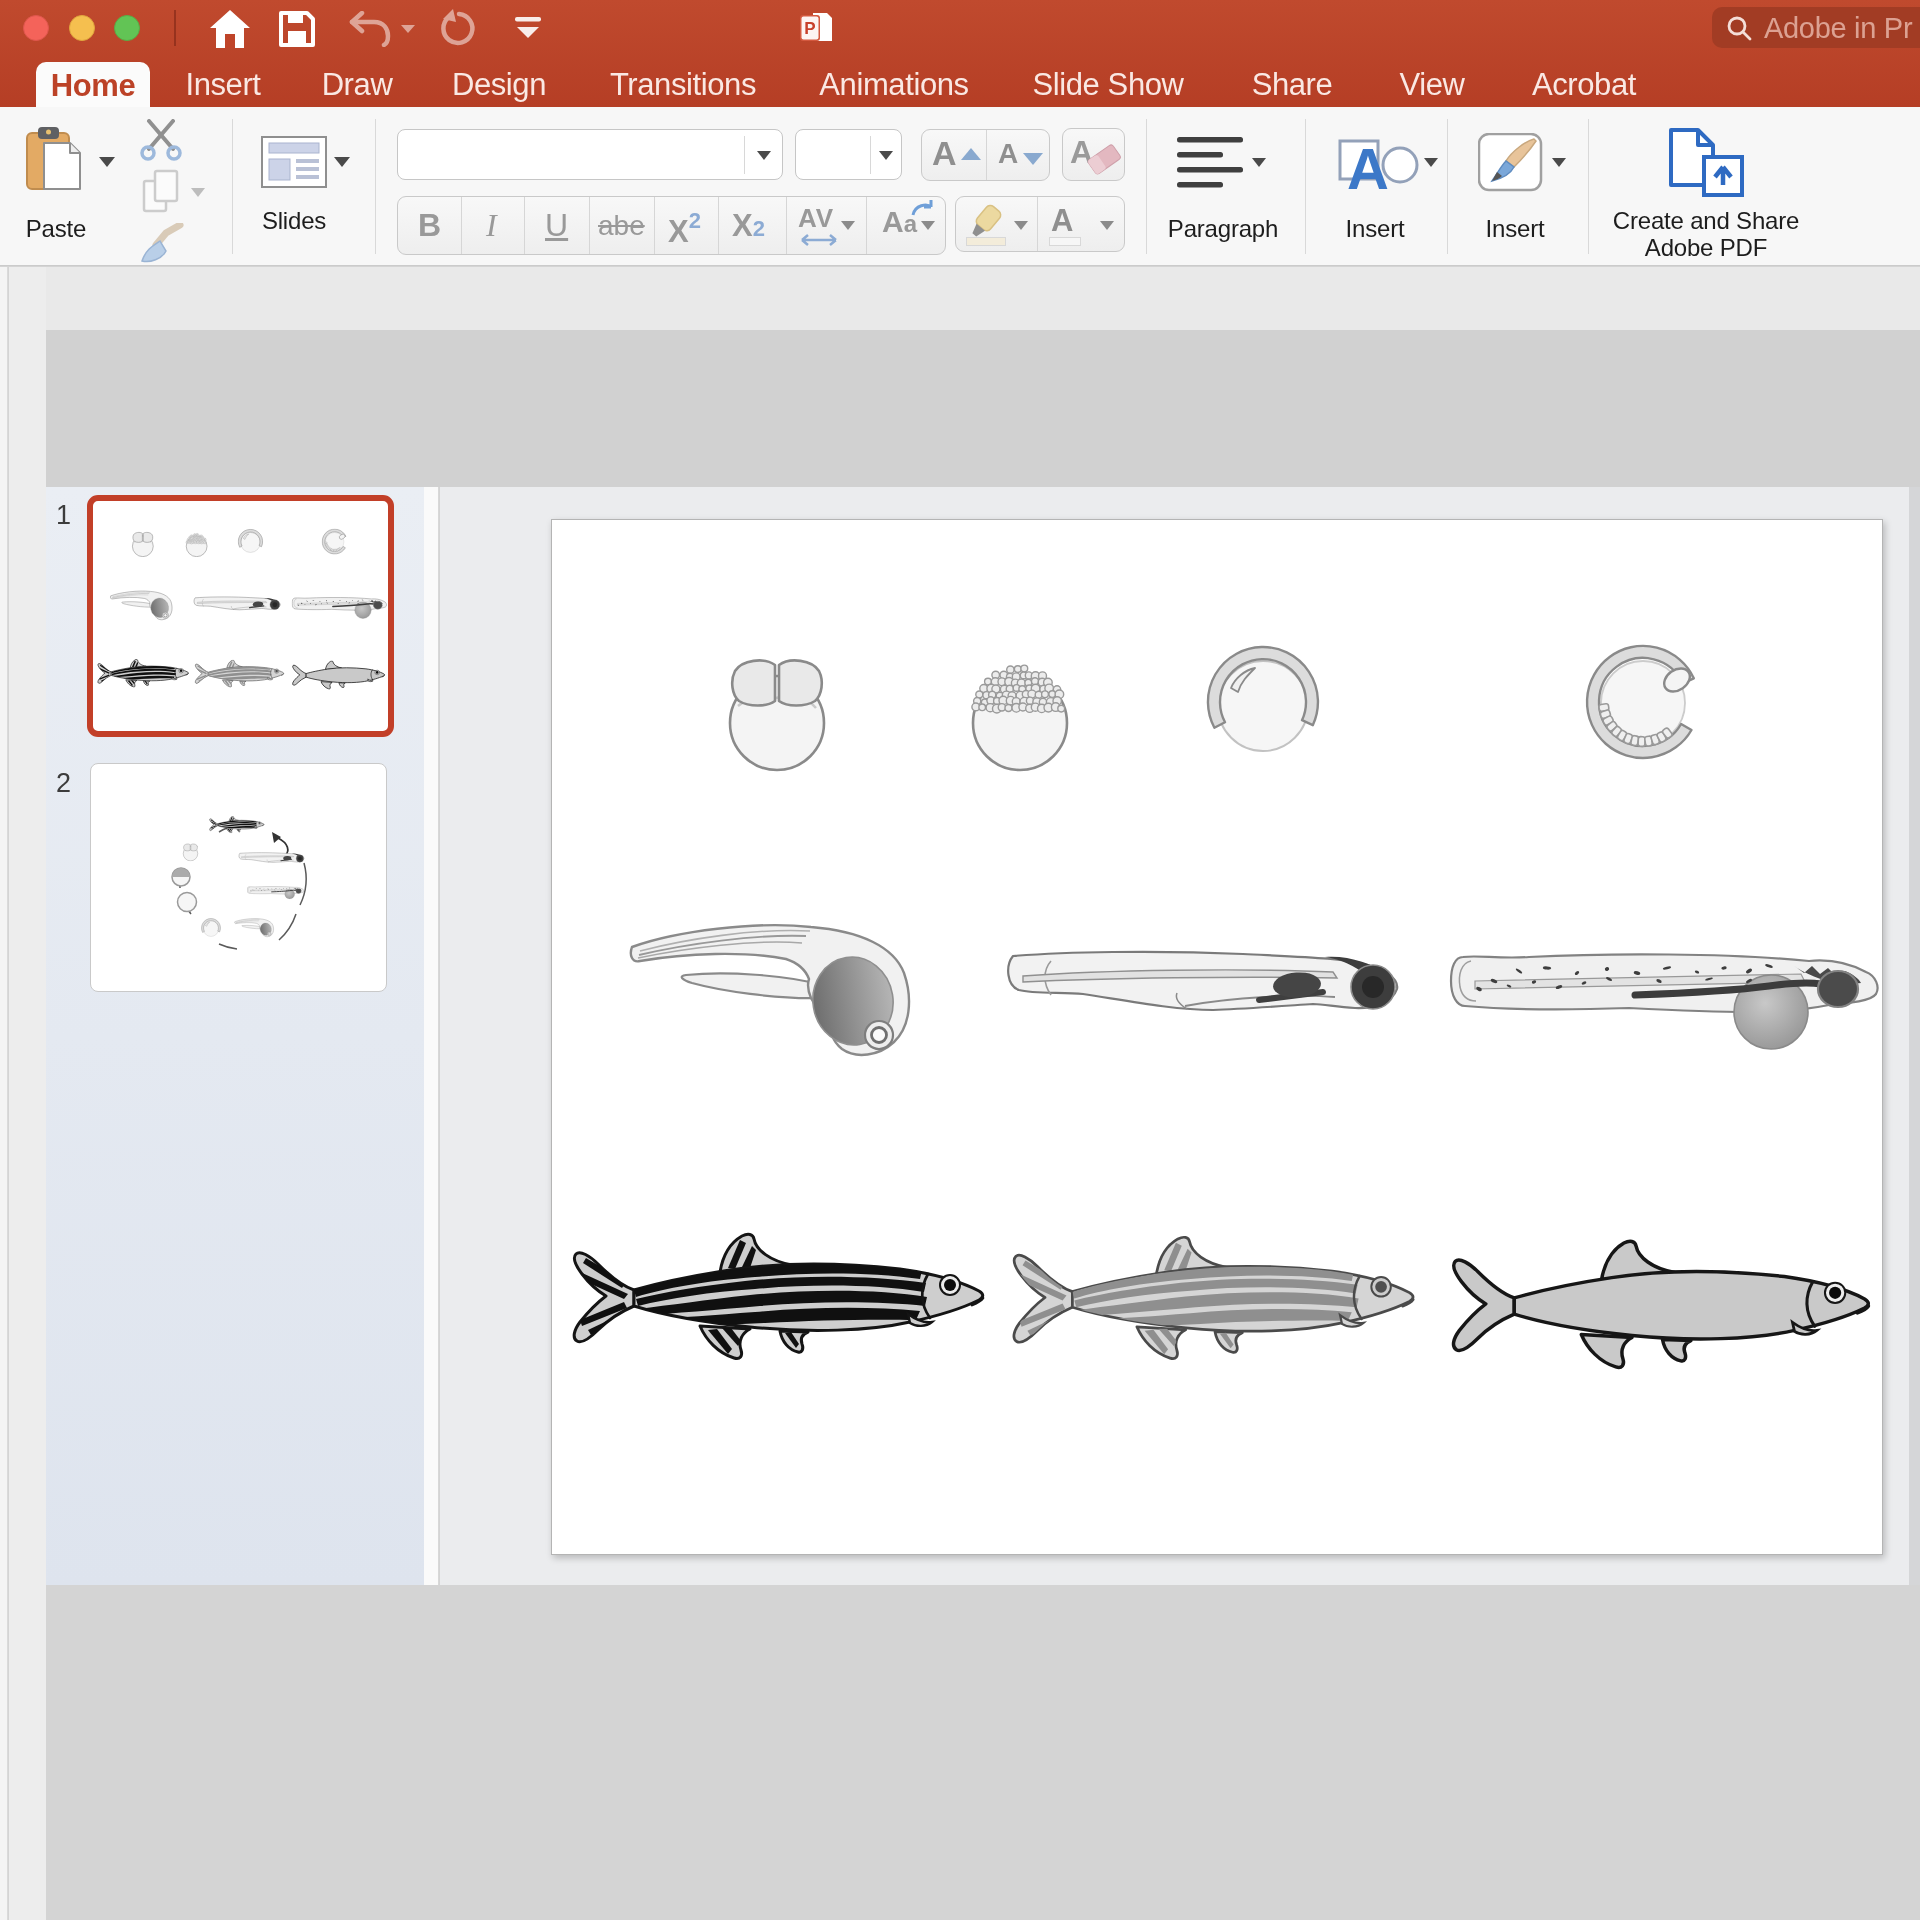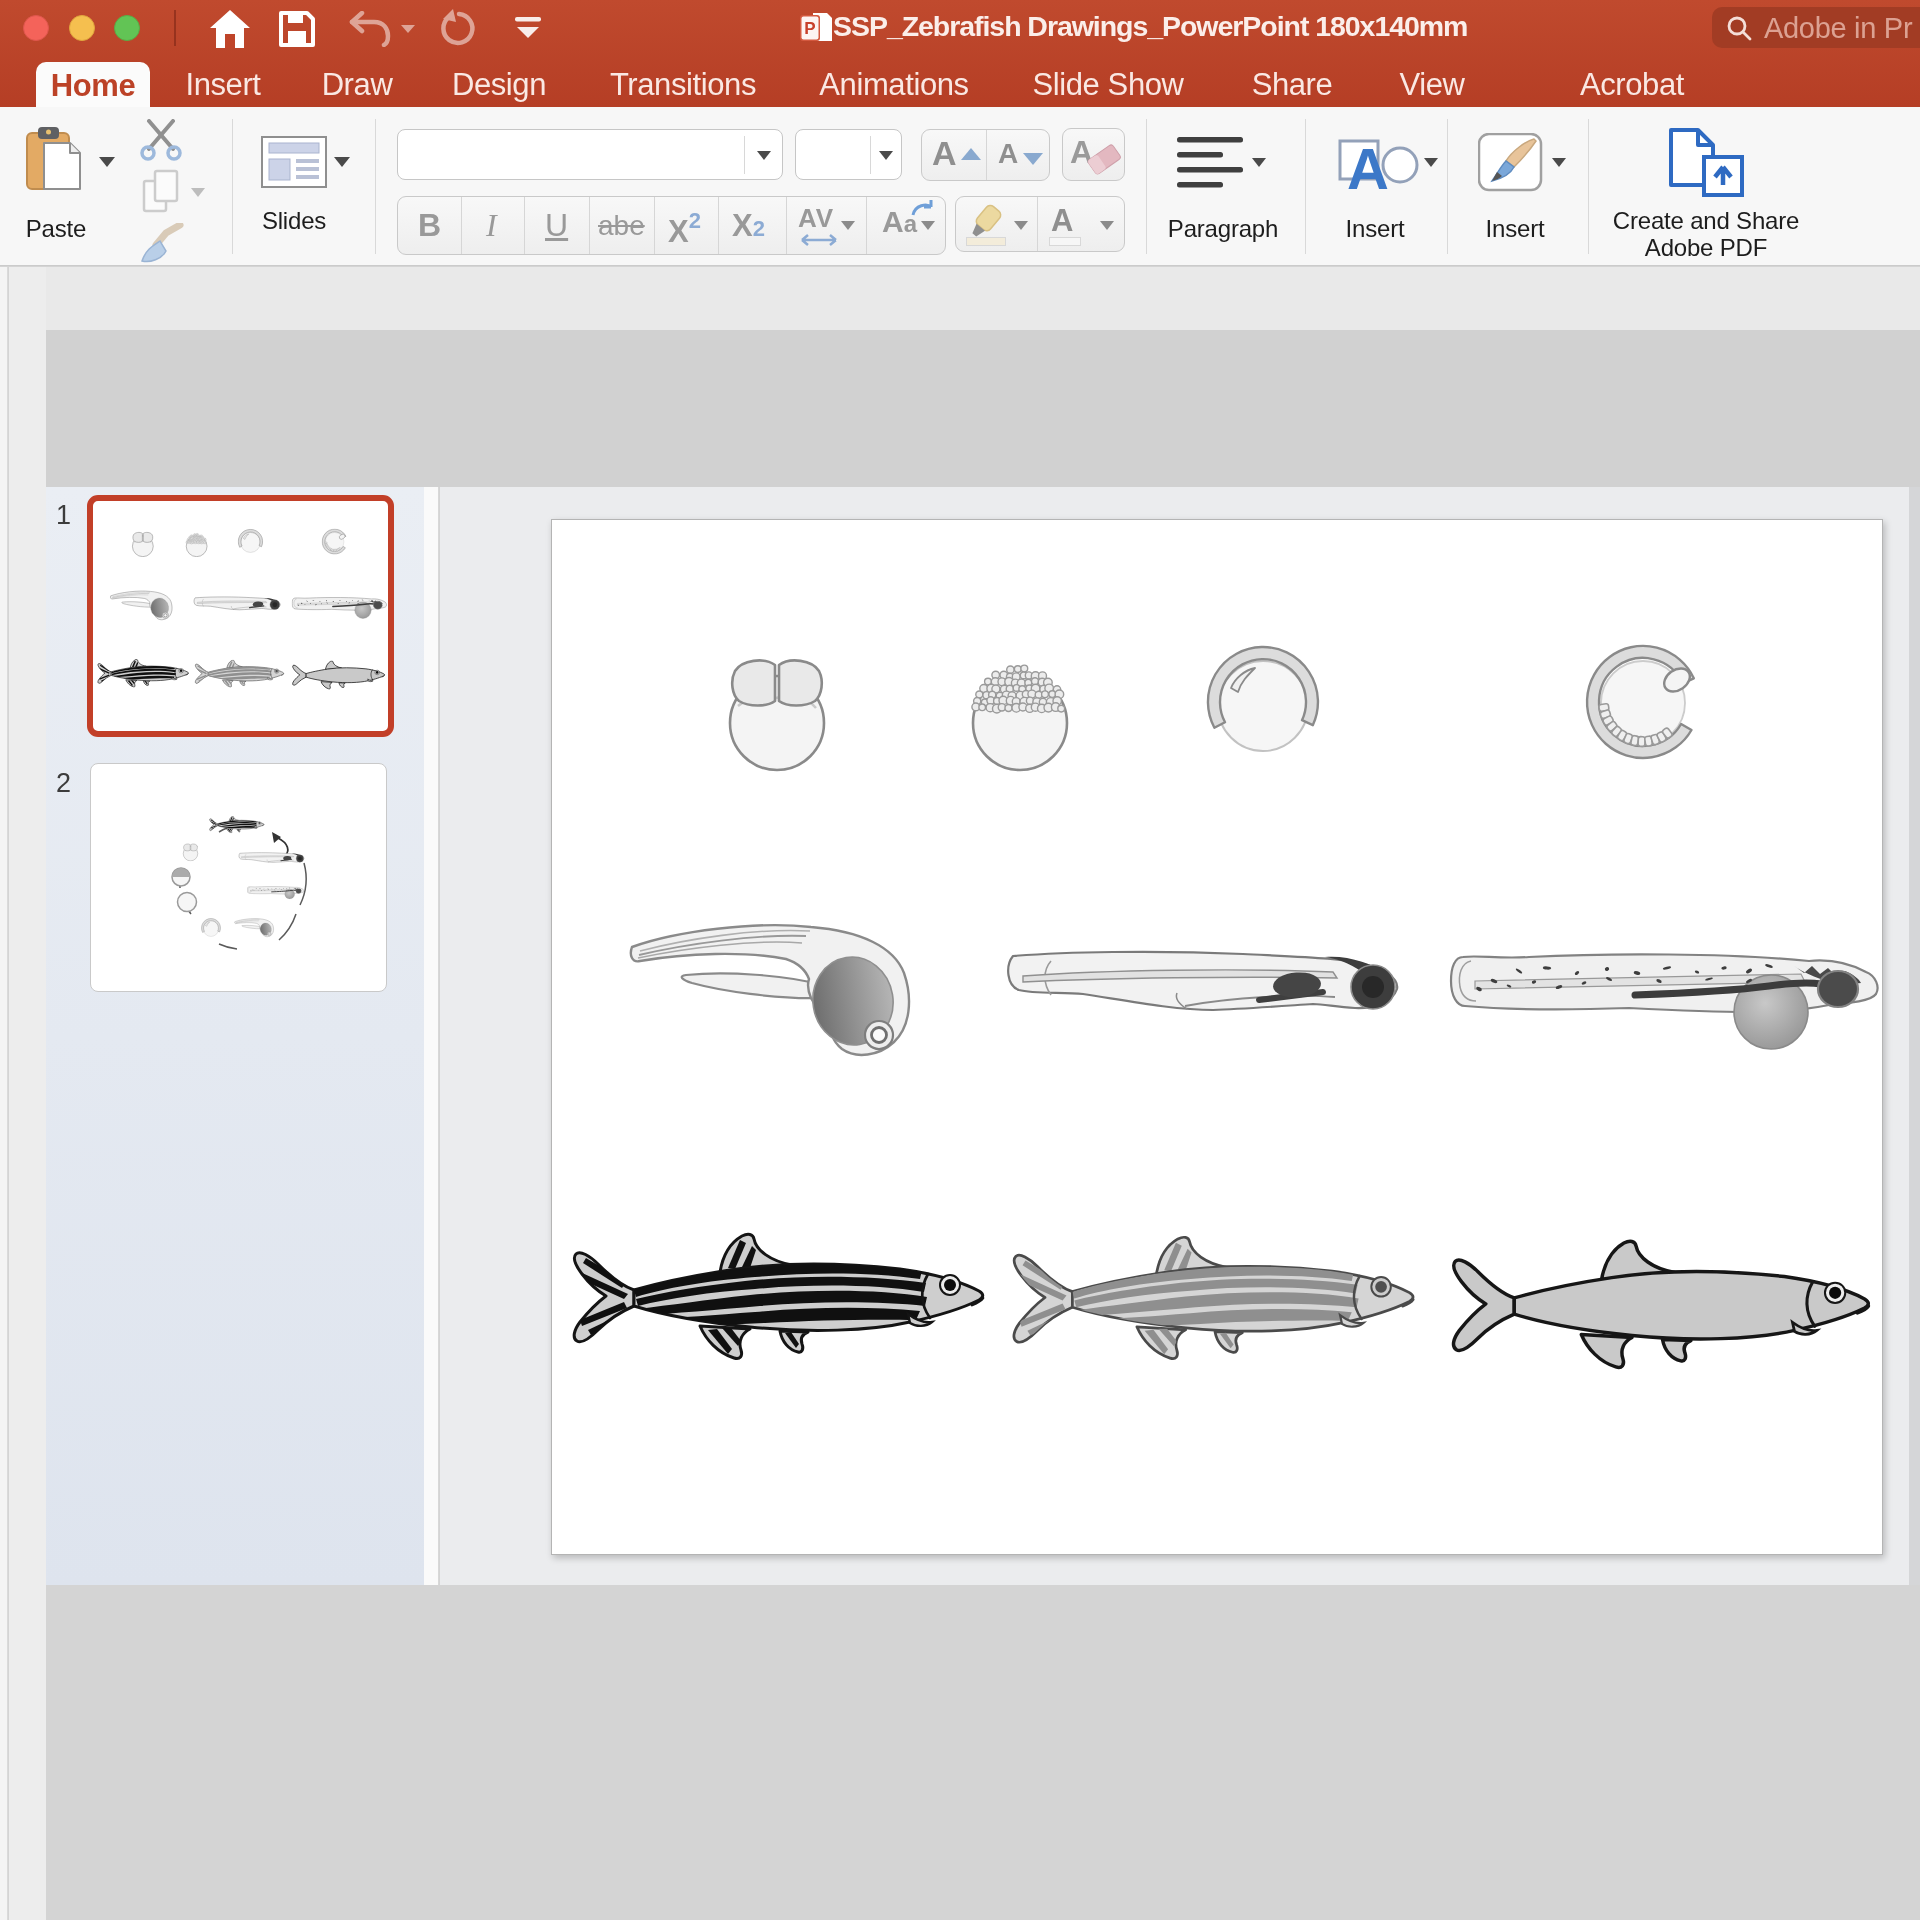--- a/index.html
+++ b/index.html
@@ -60,38 +60,37 @@
   <svg class="abs" style="left:514px;top:17px;opacity:.9" width="28" height="24" viewBox="0 0 28 24">
     <rect x="1" y="0" width="26" height="4.5" rx="2" fill="#fff"></rect>
     <path d="M3 10 L25 10 L14 21 Z" fill="#fff"></path>
   </svg>
   <svg class="abs" style="left:799px;top:12px" width="34" height="32" viewBox="0 0 34 32">
     <path d="M14 1 H28 L33 6 V29 H14 Z" fill="#fff"></path>
     <rect x="1" y="3" width="20" height="26" rx="3" fill="#d4593f"></rect>
     <rect x="2.5" y="4.5" width="17" height="23" rx="2" fill="#fdf4f2"></rect>
     <text x="11" y="22" font-size="17" font-weight="bold" fill="#c8402b" text-anchor="middle">P</text>
   </svg>
-  <div class="abs" style="left:833px;top:10px;width:640px;font-size:28.5px;font-weight:bold;color:#fbeeea;letter-spacing:-1.05px;white-space:nowrap">SSP_Zebrafish Drawings_PowerPoint 180x140mm</div>
   <div class="abs" style="left:1712px;top:7px;width:210px;height:41px;background:#a23c24;border-radius:10px 0 0 10px">
     <svg class="abs" style="left:14px;top:8px" width="26" height="26" viewBox="0 0 26 26">
       <circle cx="11" cy="11" r="8" fill="none" stroke="#f4ded8" stroke-width="2.8"></circle>
       <path d="M17 17 L24 24" stroke="#f4ded8" stroke-width="2.8" stroke-linecap="round"></path>
     </svg>
     <div class="abs" style="left:52px;top:5px;font-size:29px;color:rgba(255,224,214,.62);letter-spacing:-.3px;white-space:nowrap">Adobe in Pr</div>
   </div>
   <div id="hometab">Home</div>
   <div class="tab" style="left:223px">Insert</div>
   <div class="tab" style="left:357px">Draw</div>
   <div class="tab" style="left:499px">Design</div>
   <div class="tab" style="left:683px">Transitions</div>
   <div class="tab" style="left:894px">Animations</div>
   <div class="tab" style="left:1108px">Slide Show</div>
   <div class="tab" style="left:1292px">Share</div>
   <div class="tab" style="left:1432px">View</div>
-  <div class="tab" style="left:1632px">Acrobat</div>
+  <div class="tab" style="left:1584px">Acrobat</div>
 </div>
 <div id="ribbon">
 
   <svg class="abs" style="left:26px;top:19px" width="56" height="66" viewBox="0 0 56 66">
     <rect x="1" y="7" width="42" height="56" rx="5" fill="#e3aa64" stroke="#c08c4e" stroke-width="2"></rect>
     <rect x="12" y="1" width="21" height="12" rx="4" fill="#5f6063"></rect>
     <circle cx="22.5" cy="6" r="2.5" fill="#e8c06f"></circle>
     <path d="M18 17 H44 L54 27 V63 H18 Z" fill="#fff" stroke="#8f8f8f" stroke-width="2" stroke-linejoin="round"></path>
     <path d="M44 17 V27 H54" fill="#eee" stroke="#8f8f8f" stroke-width="2" stroke-linejoin="round"></path>
   </svg>

